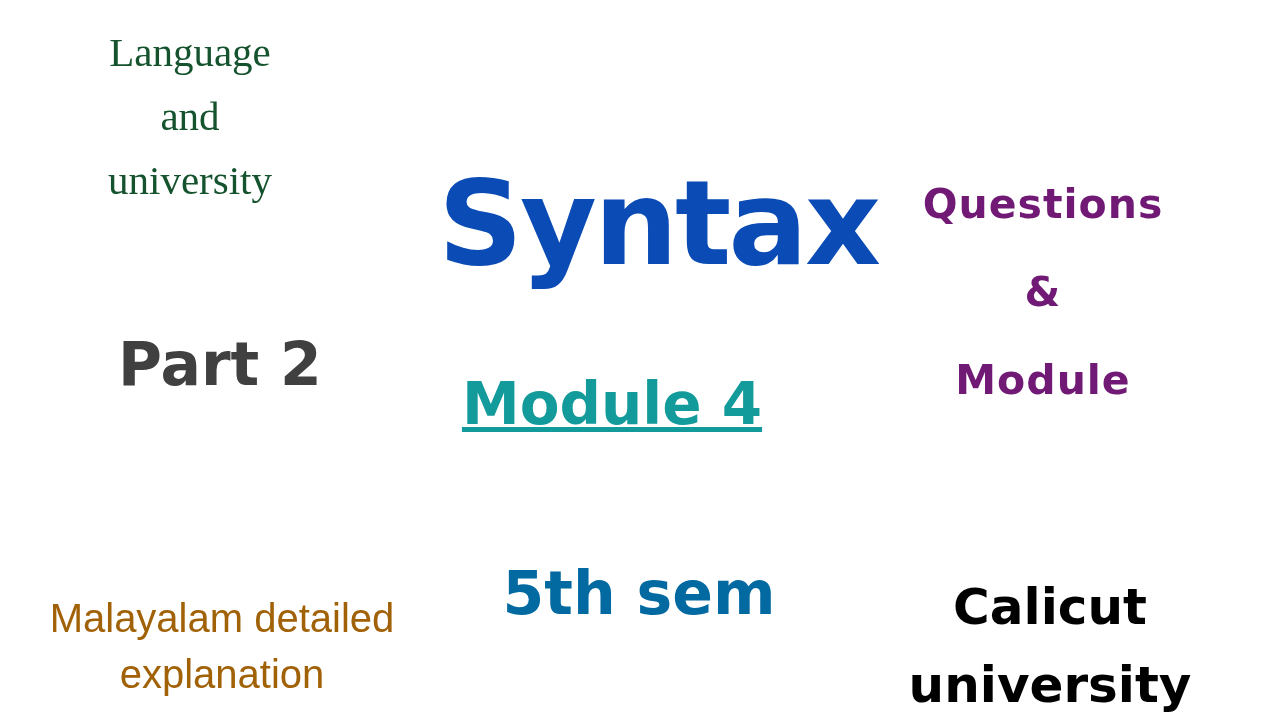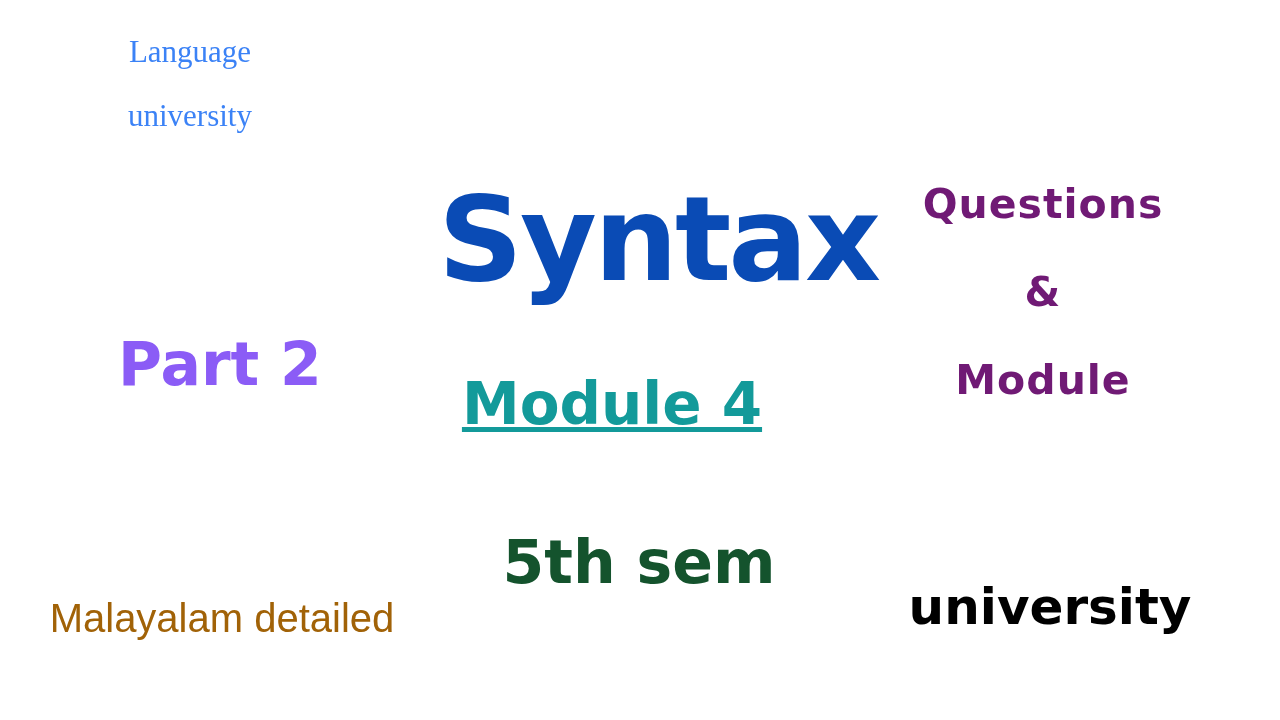--- a/index.html
+++ b/index.html
@@ -4,50 +4,53 @@
   <style>
     html, body { margin: 0; padding: 0; }
     body {
       width: 1280px; height: 720px; background: #ffffff;
       position: relative; overflow: hidden;
     }
     .t { position: absolute; text-align: center; white-space: nowrap; }
     .sans { font-family: "DejaVu Sans", "Liberation Sans", sans-serif; }
     .bold { font-weight: bold; }
 
-    #lang { left: 80px; top: 20px; width: 220px; font-size: 31px; line-height: 64px; color: #3b82f6; font-family: "Liberation Serif", serif; }
-    #syntax { left: 438px; top: 164px; width: 404px; font-size: 118px; line-height: 150px; color: #0a4bb5; letter-spacing: -3px; }
+    #lang { left: 80px; top: 20px; width: 220px; font-size: 41px; line-height: 64px; color: #14532d; font-family: "Liberation Serif", serif; }
+    #syntax { left: 438px; top: 148px; width: 404px; font-size: 118px; line-height: 150px; color: #0a4bb5; letter-spacing: -3px; }
     #qa { left: 868px; top: 160px; width: 350px; font-size: 41px; line-height: 88px; color: #701a75; letter-spacing: 1px;}
-    #part2 { left: 110px; top: 328px; width: 220px; font-size: 60px; line-height: 72px; color: #8b5cf6; }
+    #part2 { left: 110px; top: 328px; width: 220px; font-size: 60px; line-height: 72px; color: #404040; }
     #module { left: 452px; top: 368px; width: 320px; font-size: 58px; line-height: 72px; color: #139a9a; text-decoration: underline; }
-    #sem { left: 496px; top: 526px; width: 286px; font-size: 60px; line-height: 72px; color: #14532d; }
+    #sem { left: 496px; top: 557px; width: 286px; font-size: 60px; line-height: 72px; color: #0369a1; }
     #malay { left: 10px; top: 590px; width: 424px; font-size: 40px; line-height: 56px; color: #a16207; font-family: "Liberation Sans", sans-serif; }
     #calicut { left: 900px; top: 568px; width: 300px; font-size: 50px; line-height: 78px; color: #000000; }
   </style>
 </head>
 <body>
 
 <div id="lang" class="t">
   <div>Language</div>
+  <div>and</div>
   <div>university</div>
 </div>
 
 <div id="syntax" class="t sans bold">Syntax</div>
 
 <div id="qa" class="t sans bold">
   <div>Questions</div>
   <div>&amp;</div>
   <div>Module</div>
 </div>
 
 <div id="part2" class="t sans bold">Part 2</div>
 
 <div id="module" class="t sans bold">Module 4</div>
 
 <div id="sem" class="t sans bold">5th sem</div>
 
 <div id="malay" class="t">
   <div>Malayalam detailed</div>
+  <div>explanation</div>
 </div>
 
 <div id="calicut" class="t sans bold">
+  <div>Calicut</div>
   <div>university</div>
 </div>
 
 </body></html>

